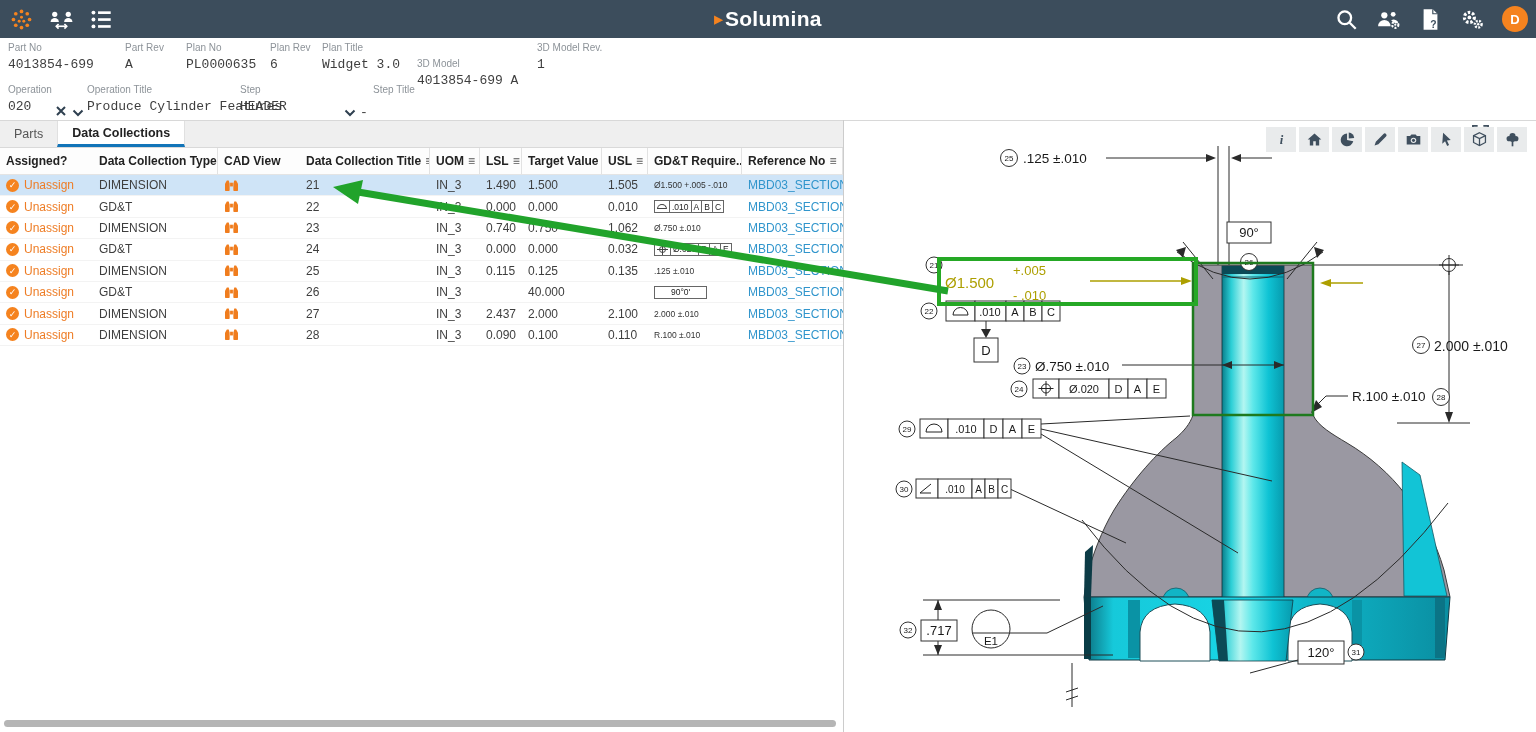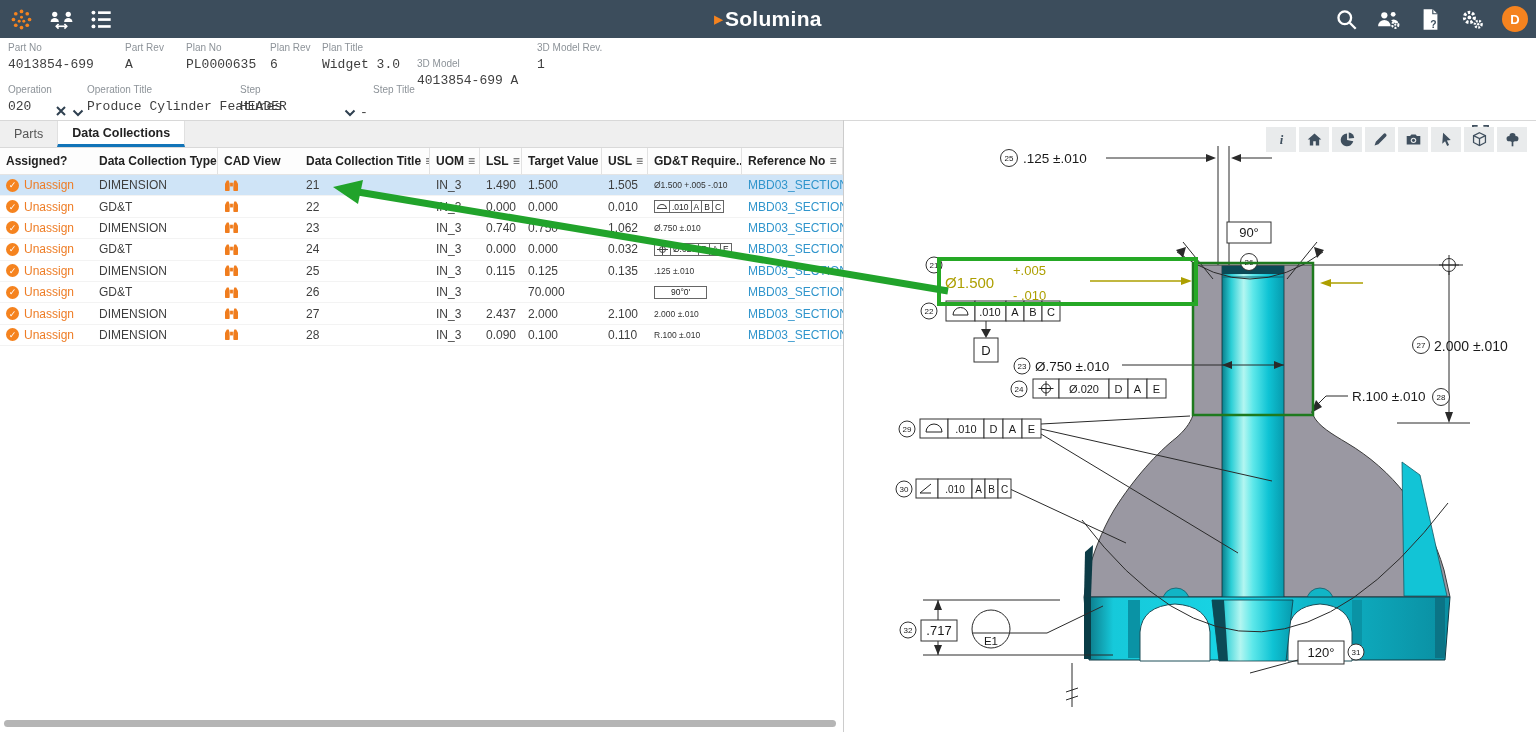--- a/index.html
+++ b/index.html
@@ -503,21 +503,21 @@
         <div class="td">
           <span>26</span>
         </div>
         <div class="td">
           <span>IN_3</span>
         </div>
         <div class="td">
           <span></span>
         </div>
         <div class="td">
-          <span>70.000</span>
+          <span>40.000</span>
         </div>
         <div class="td">
           <span></span>
         </div>
         <div class="td">
           <span class="boxed">90°0'</span>
         </div>
         <div class="td">
           <span class="link">MBD03_SECTION</span>
         </div>

